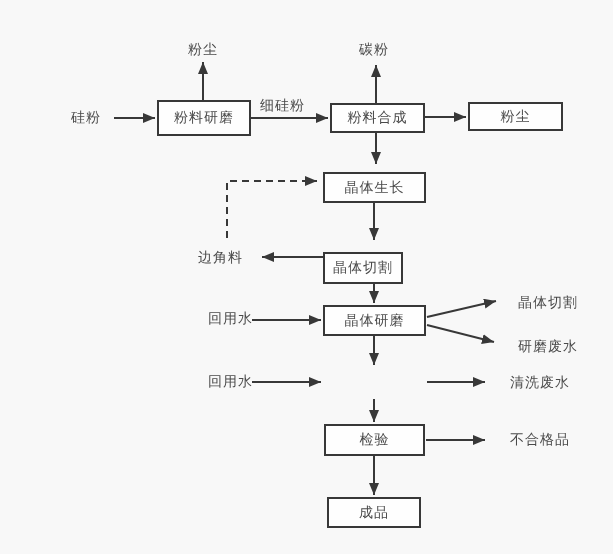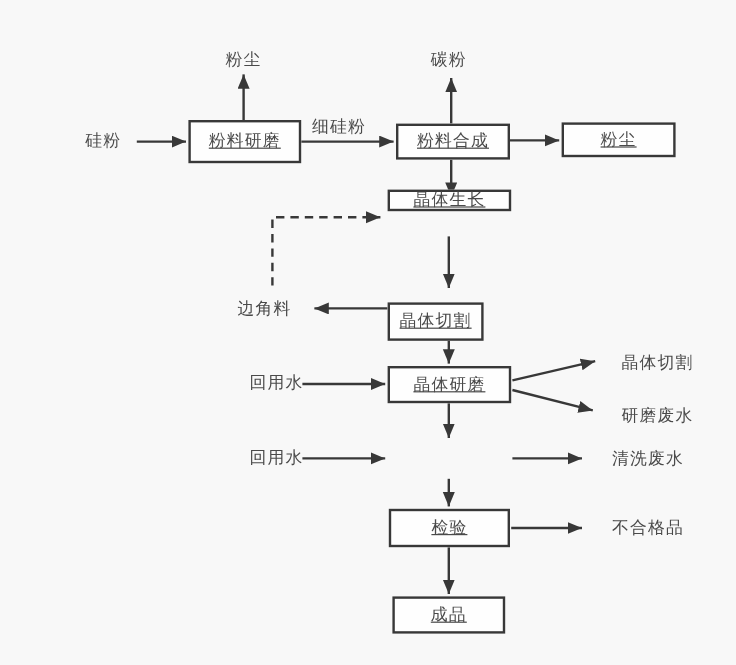--- a/index.html
+++ b/index.html
@@ -39,21 +39,20 @@
     box-sizing:border-box;
     background:var(--box-fill);
     border:2px solid var(--line);
     color:var(--text);
     font-size:14px;
     display:flex;
     align-items:center;
     justify-content:center;
     letter-spacing:1px;
     white-space:nowrap;
-    text-decoration:underline;
   }
   .lbl{
     position:absolute;
     color:var(--text);
     font-size:14px;
     white-space:nowrap;
     letter-spacing:1px;
     line-height:15px;
   }
 </style>
@@ -85,21 +84,21 @@
     <line x1="427" y1="317" x2="496" y2="301" marker-end="url(#ah)"></line>
     <line x1="427" y1="325" x2="494" y2="342" marker-end="url(#ah)"></line>
     <line x1="427" y1="382" x2="485" y2="382" marker-end="url(#ah)"></line>
     <line x1="426" y1="440" x2="485" y2="440" marker-end="url(#ah)"></line>
     <polyline class="dashed" points="227,238 227,181 317,181" marker-end="url(#ah)"></polyline>
   </svg>
 
   <div class="node" style="left:157px;top:100px;width:94px;height:36px">粉料研磨</div>
   <div class="node" style="left:330px;top:103px;width:95px;height:30px">粉料合成</div>
   <div class="node" style="left:468px;top:102px;width:95px;height:29px">粉尘</div>
-  <div class="node" style="left:323px;top:158px;width:103px;height:18px">晶体生长</div>
+  <div class="node" style="left:323px;top:172px;width:103px;height:31px">晶体生长</div>
   <div class="node" style="left:323px;top:252px;width:80px;height:32px">晶体切割</div>
   <div class="node" style="left:323px;top:305px;width:103px;height:31px">晶体研磨</div>
   <div class="node" style="left:324px;top:424px;width:101px;height:32px">检验</div>
   <div class="node" style="left:327px;top:497px;width:94px;height:31px">成品</div>
 
   <div class="lbl" style="left:71px;top:110px">硅粉</div>
   <div class="lbl" style="left:188px;top:42px">粉尘</div>
   <div class="lbl" style="left:260px;top:98px">细硅粉</div>
   <div class="lbl" style="left:359px;top:42px">碳粉</div>
   <div class="lbl" style="left:198px;top:250px">边角料</div>

